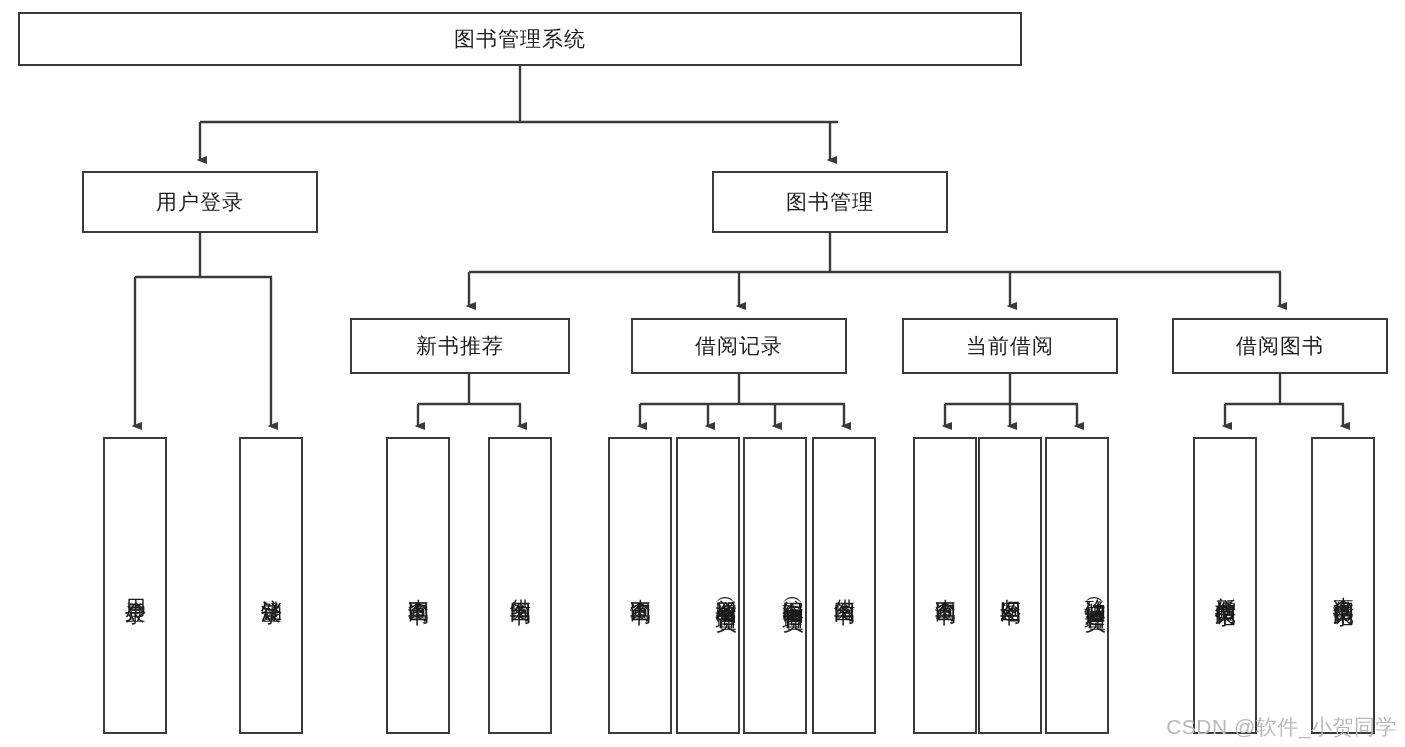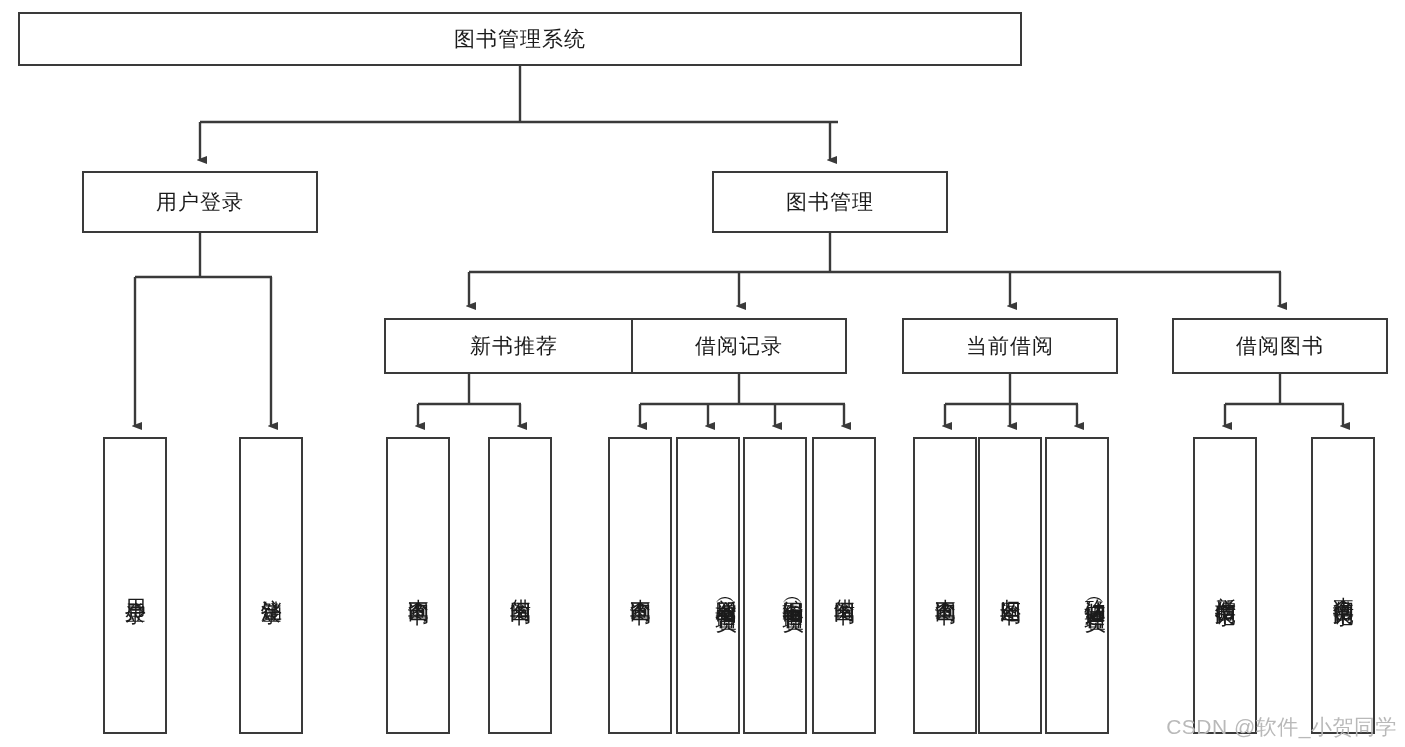--- a/index.html
+++ b/index.html
@@ -128,21 +128,21 @@
     <span class="node-label">图书管理系统</span>
   </div>
 
   <div class="node horizontal" style="left:82px; top:171px; width:236px; height:62px;">
     <span class="node-label">用户登录</span>
   </div>
   <div class="node horizontal" style="left:712px; top:171px; width:236px; height:62px;">
     <span class="node-label">图书管理</span>
   </div>
 
-  <div class="node horizontal" style="left:384px; top:318px; width:260px; height:56px;">
+  <div class="node horizontal" style="left:350px; top:318px; width:220px; height:56px;">
     <span class="node-label">新书推荐</span>
   </div>
   <div class="node horizontal" style="left:631px; top:318px; width:216px; height:56px;">
     <span class="node-label">借阅记录</span>
   </div>
   <div class="node horizontal" style="left:902px; top:318px; width:216px; height:56px;align-items:center;">
     <span class="node-label">当前借阅</span>
   </div>
   <div class="node horizontal" style="left:1172px; top:318px; width:216px; height:56px;">
     <span class="node-label">借阅图书</span>

